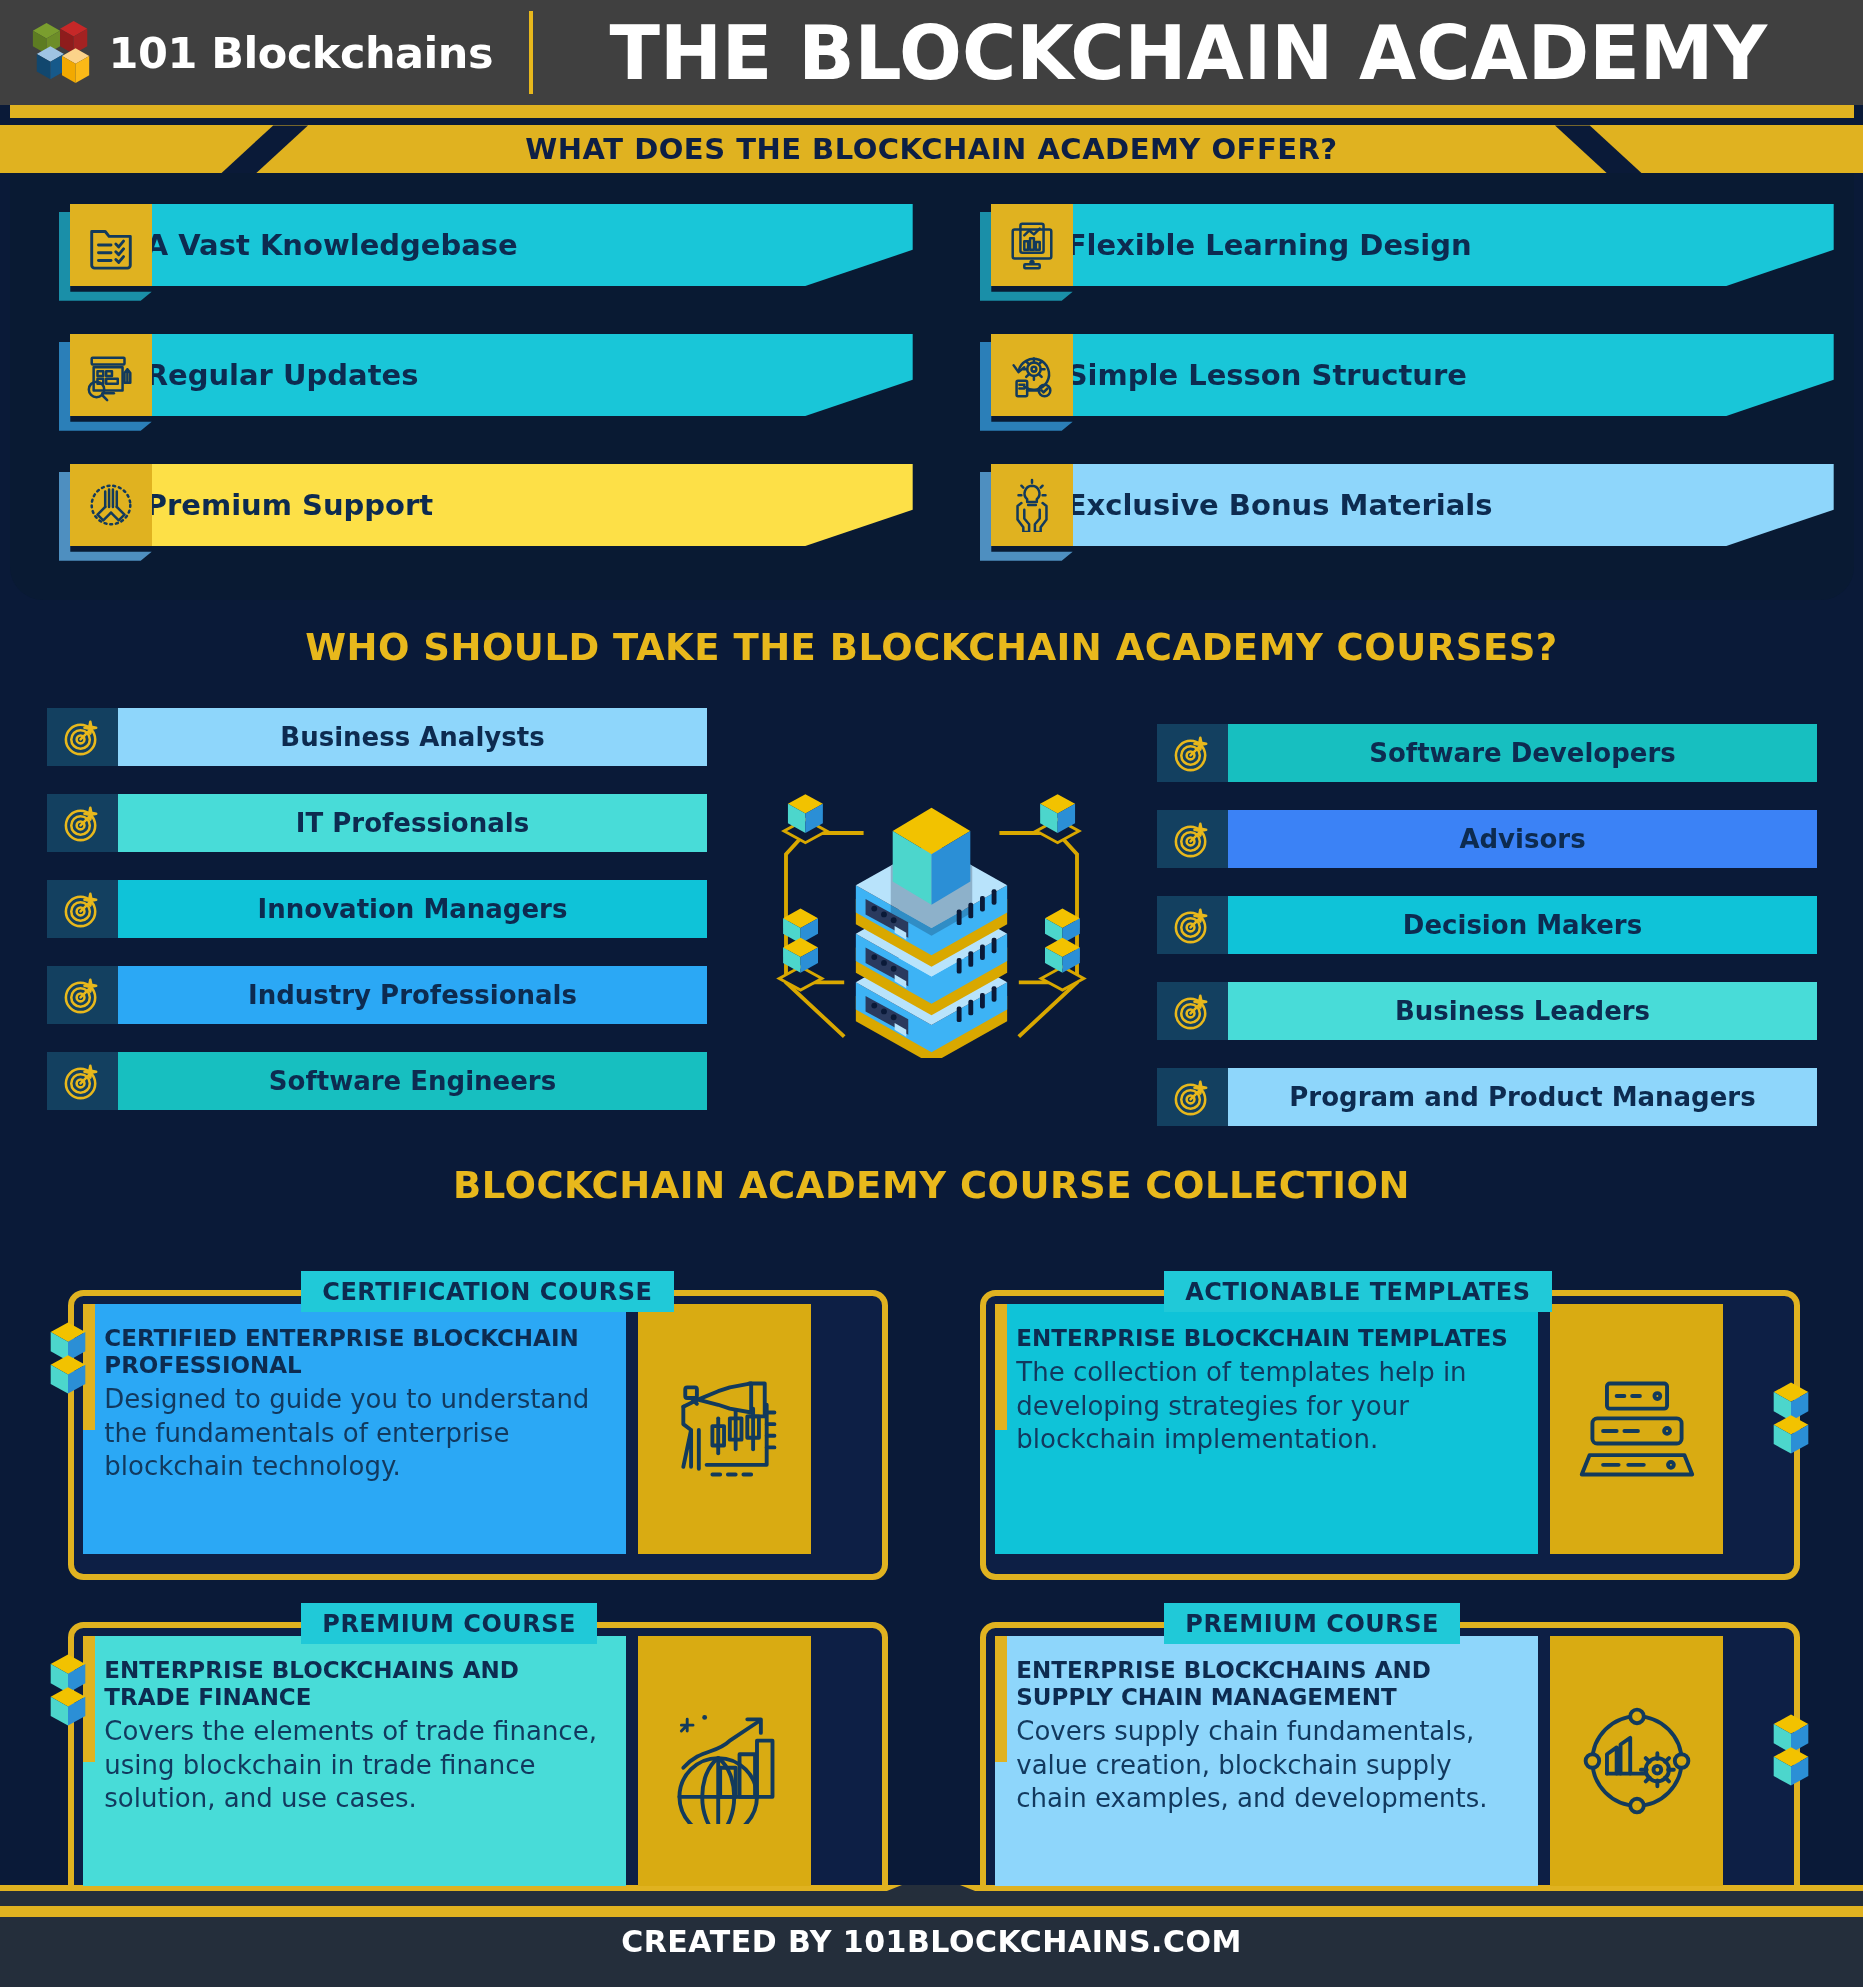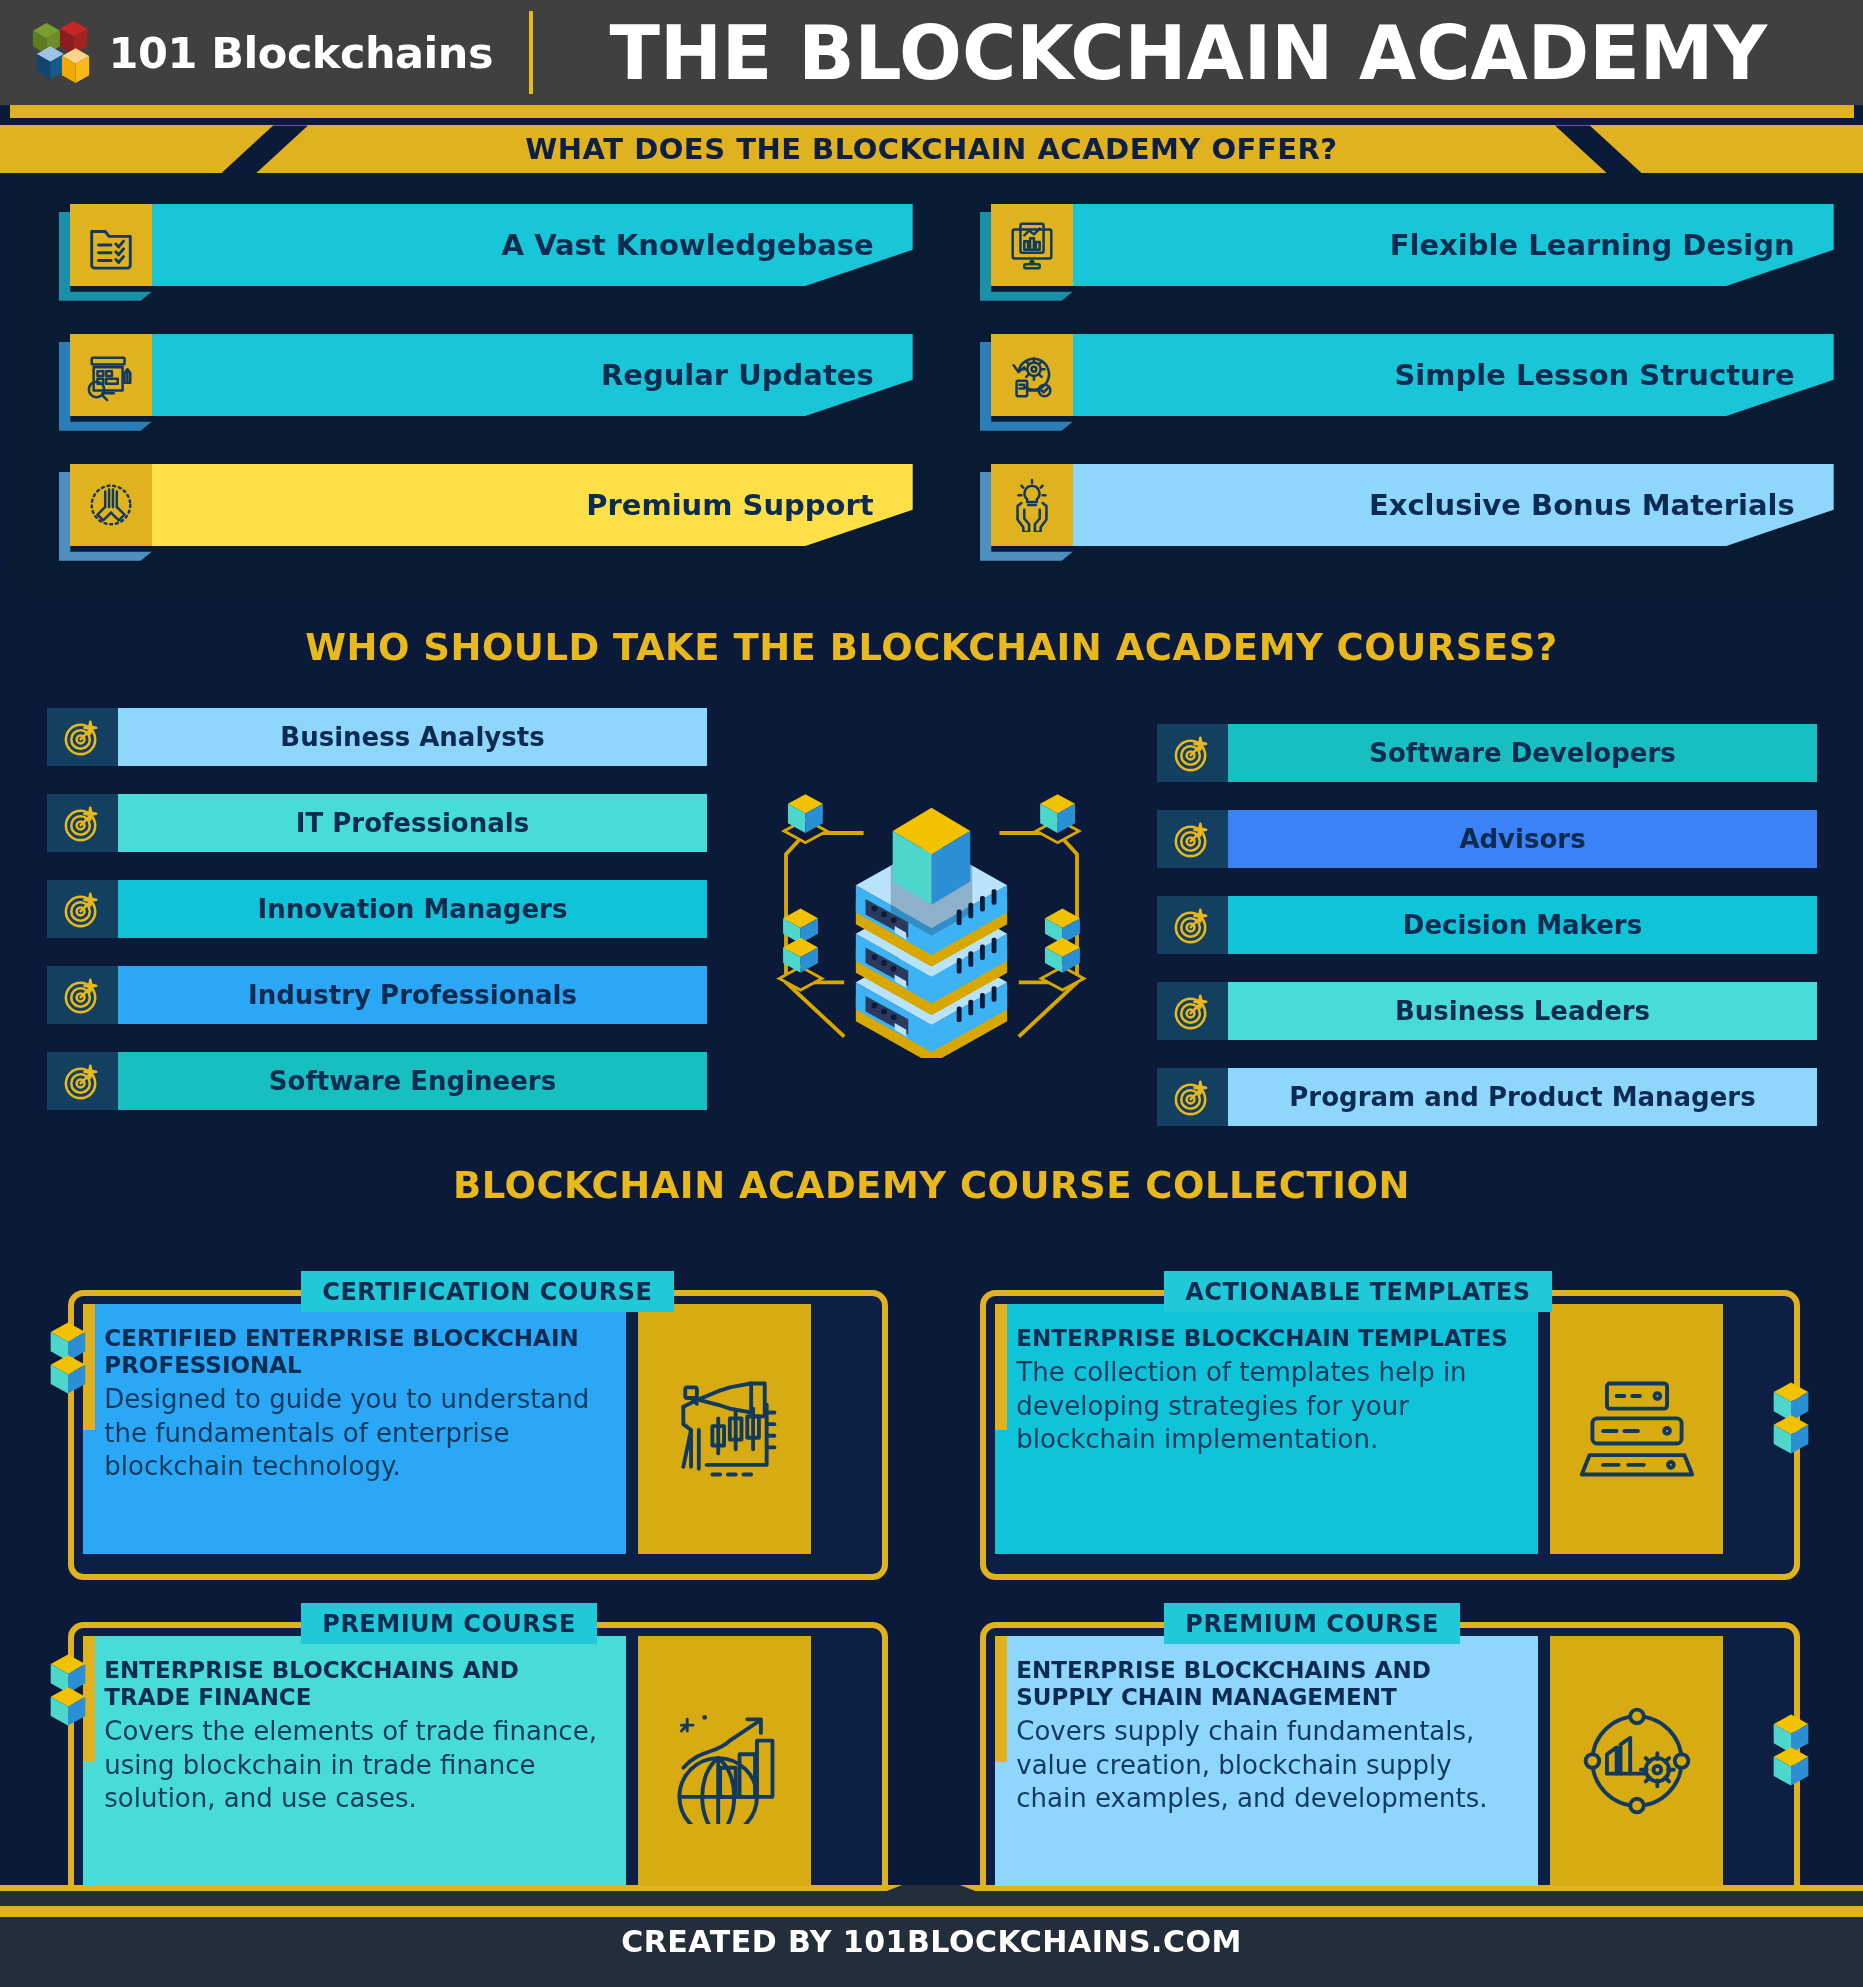--- a/index.html
+++ b/index.html
@@ -72,21 +72,21 @@
     background:#e0b220; z-index:3;
     display:flex; align-items:center; justify-content:center;
   }
   .offer-icon-shadow {
     position:absolute; left:0px; top:9.7px; width:93px; height:89px;
     background:#2b7fb8; z-index:2;
     clip-path:polygon(0 0, 11.6px 0, 11.6px 80px, 93px 80px, 82px 89px, 0 89px);
   }
   .offer-bar {
     position:absolute; left:87px; top:1.9px; height:82px; width:767px;
-    z-index:1; display:flex; align-items:center; justify-content:flex-end;
+    z-index:1; display:flex; align-items:center; justify-content:flex-start;
     clip-path:polygon(0 0, 100% 0, 100% 56%, 86% 100%, 0 100%);
   }
   .offer-bar span {
     color:#0d2b50; font-size:29px; font-weight:bold;
     font-family:"DejaVu Sans", sans-serif;
     margin-right:39px;
   }
 
   
   .aud-title {

